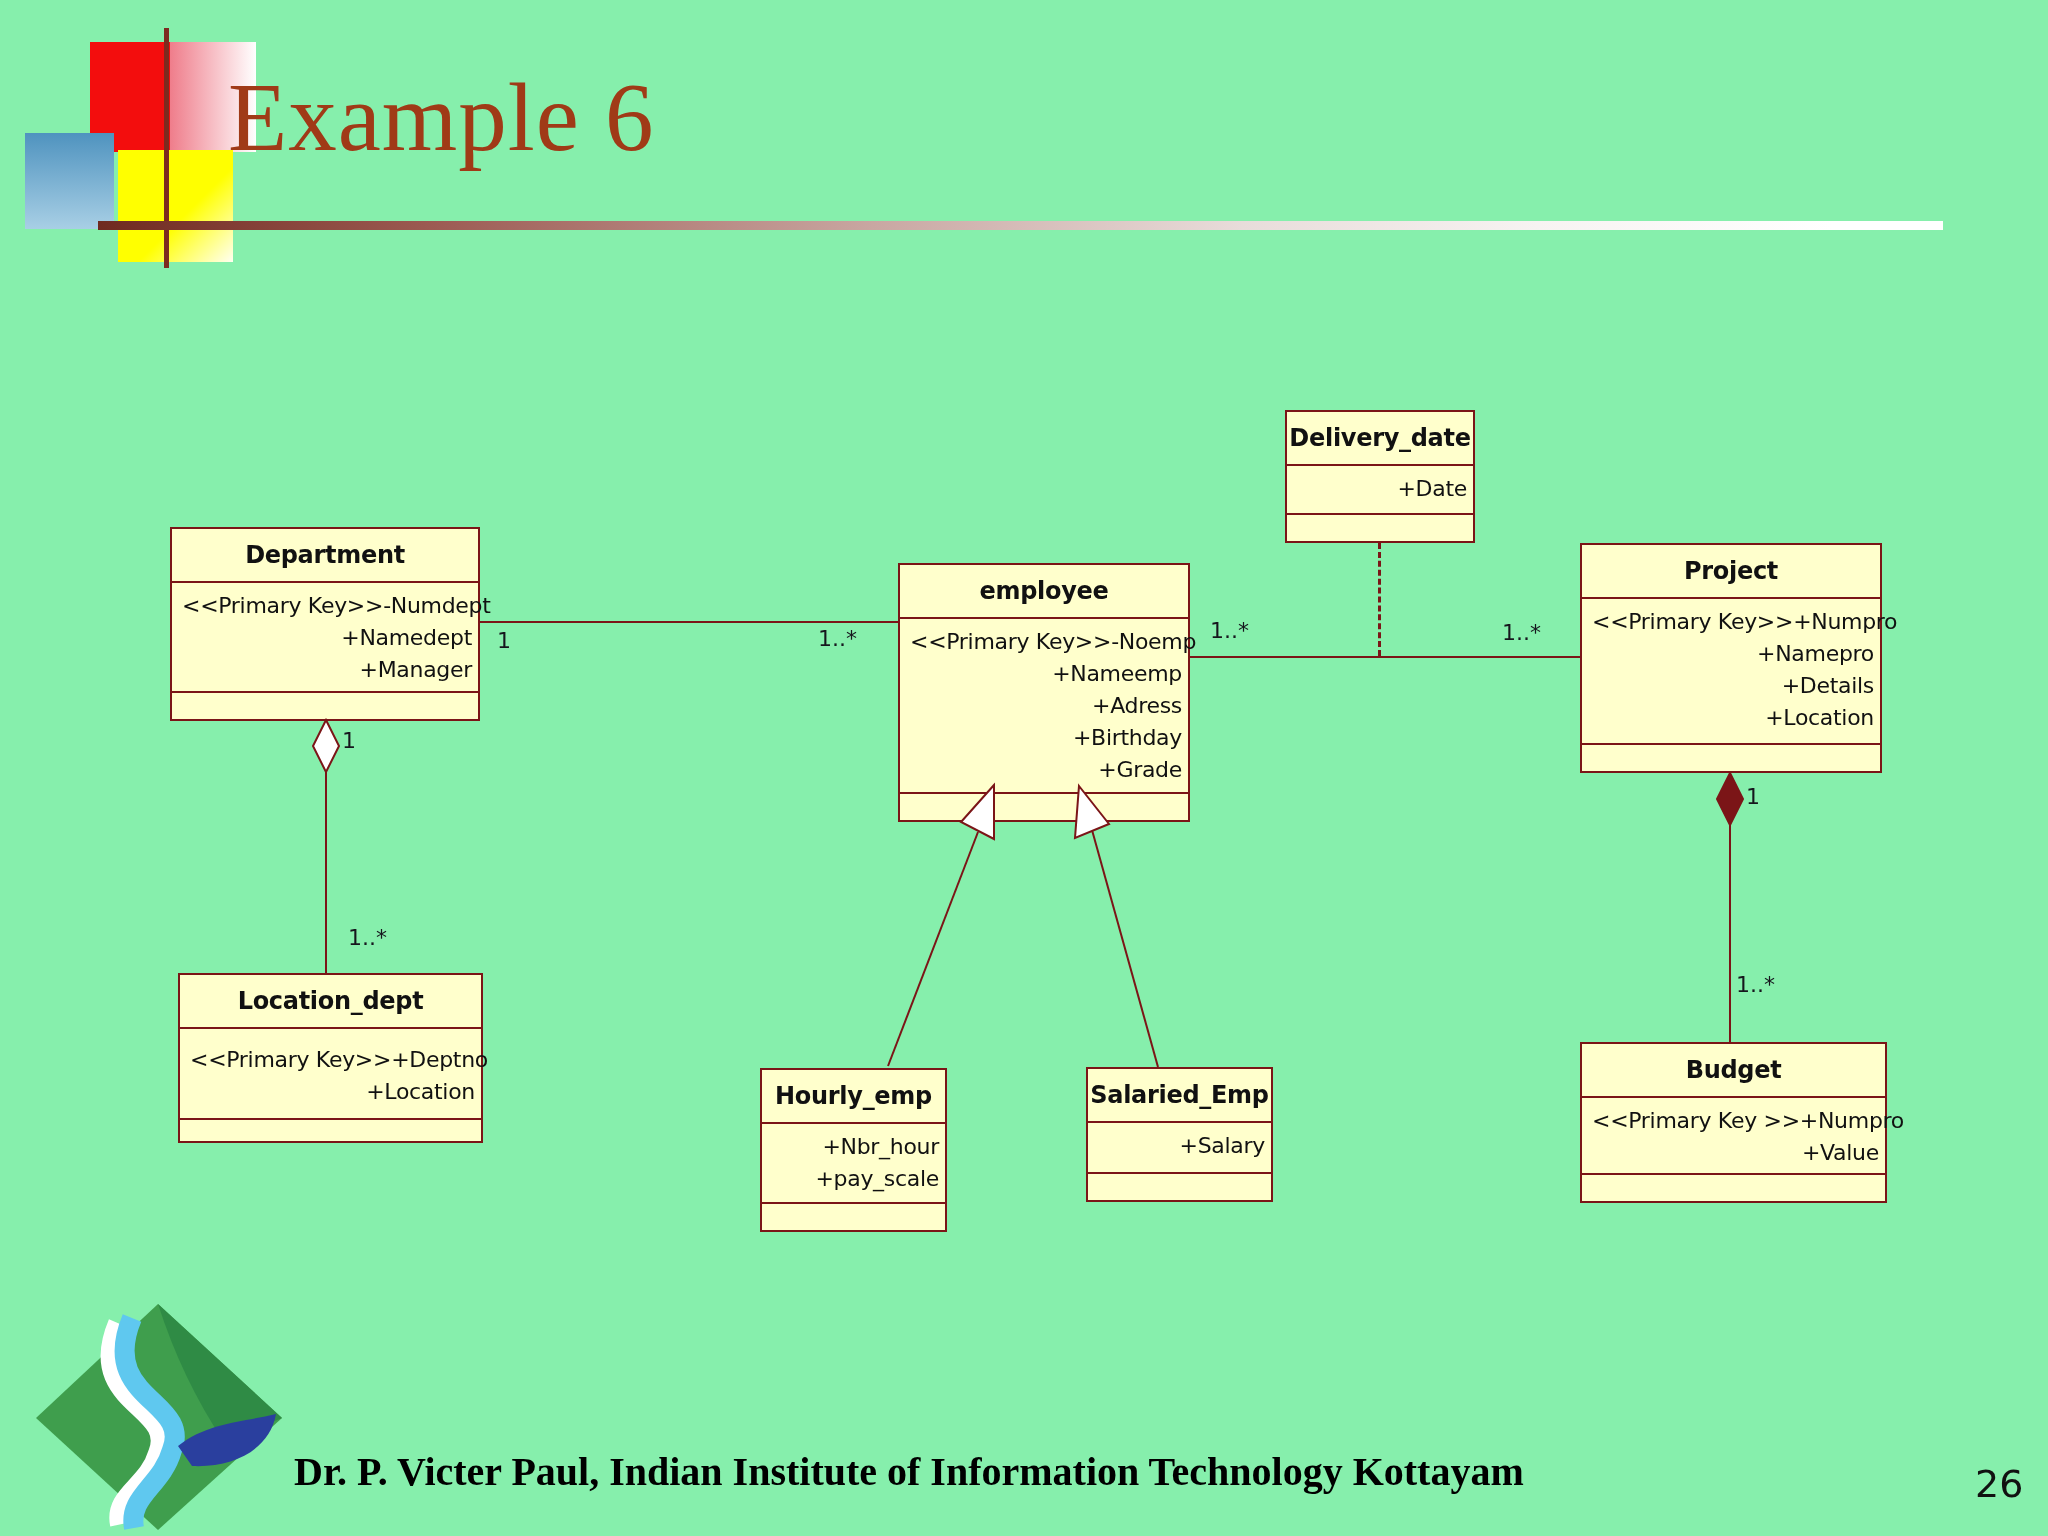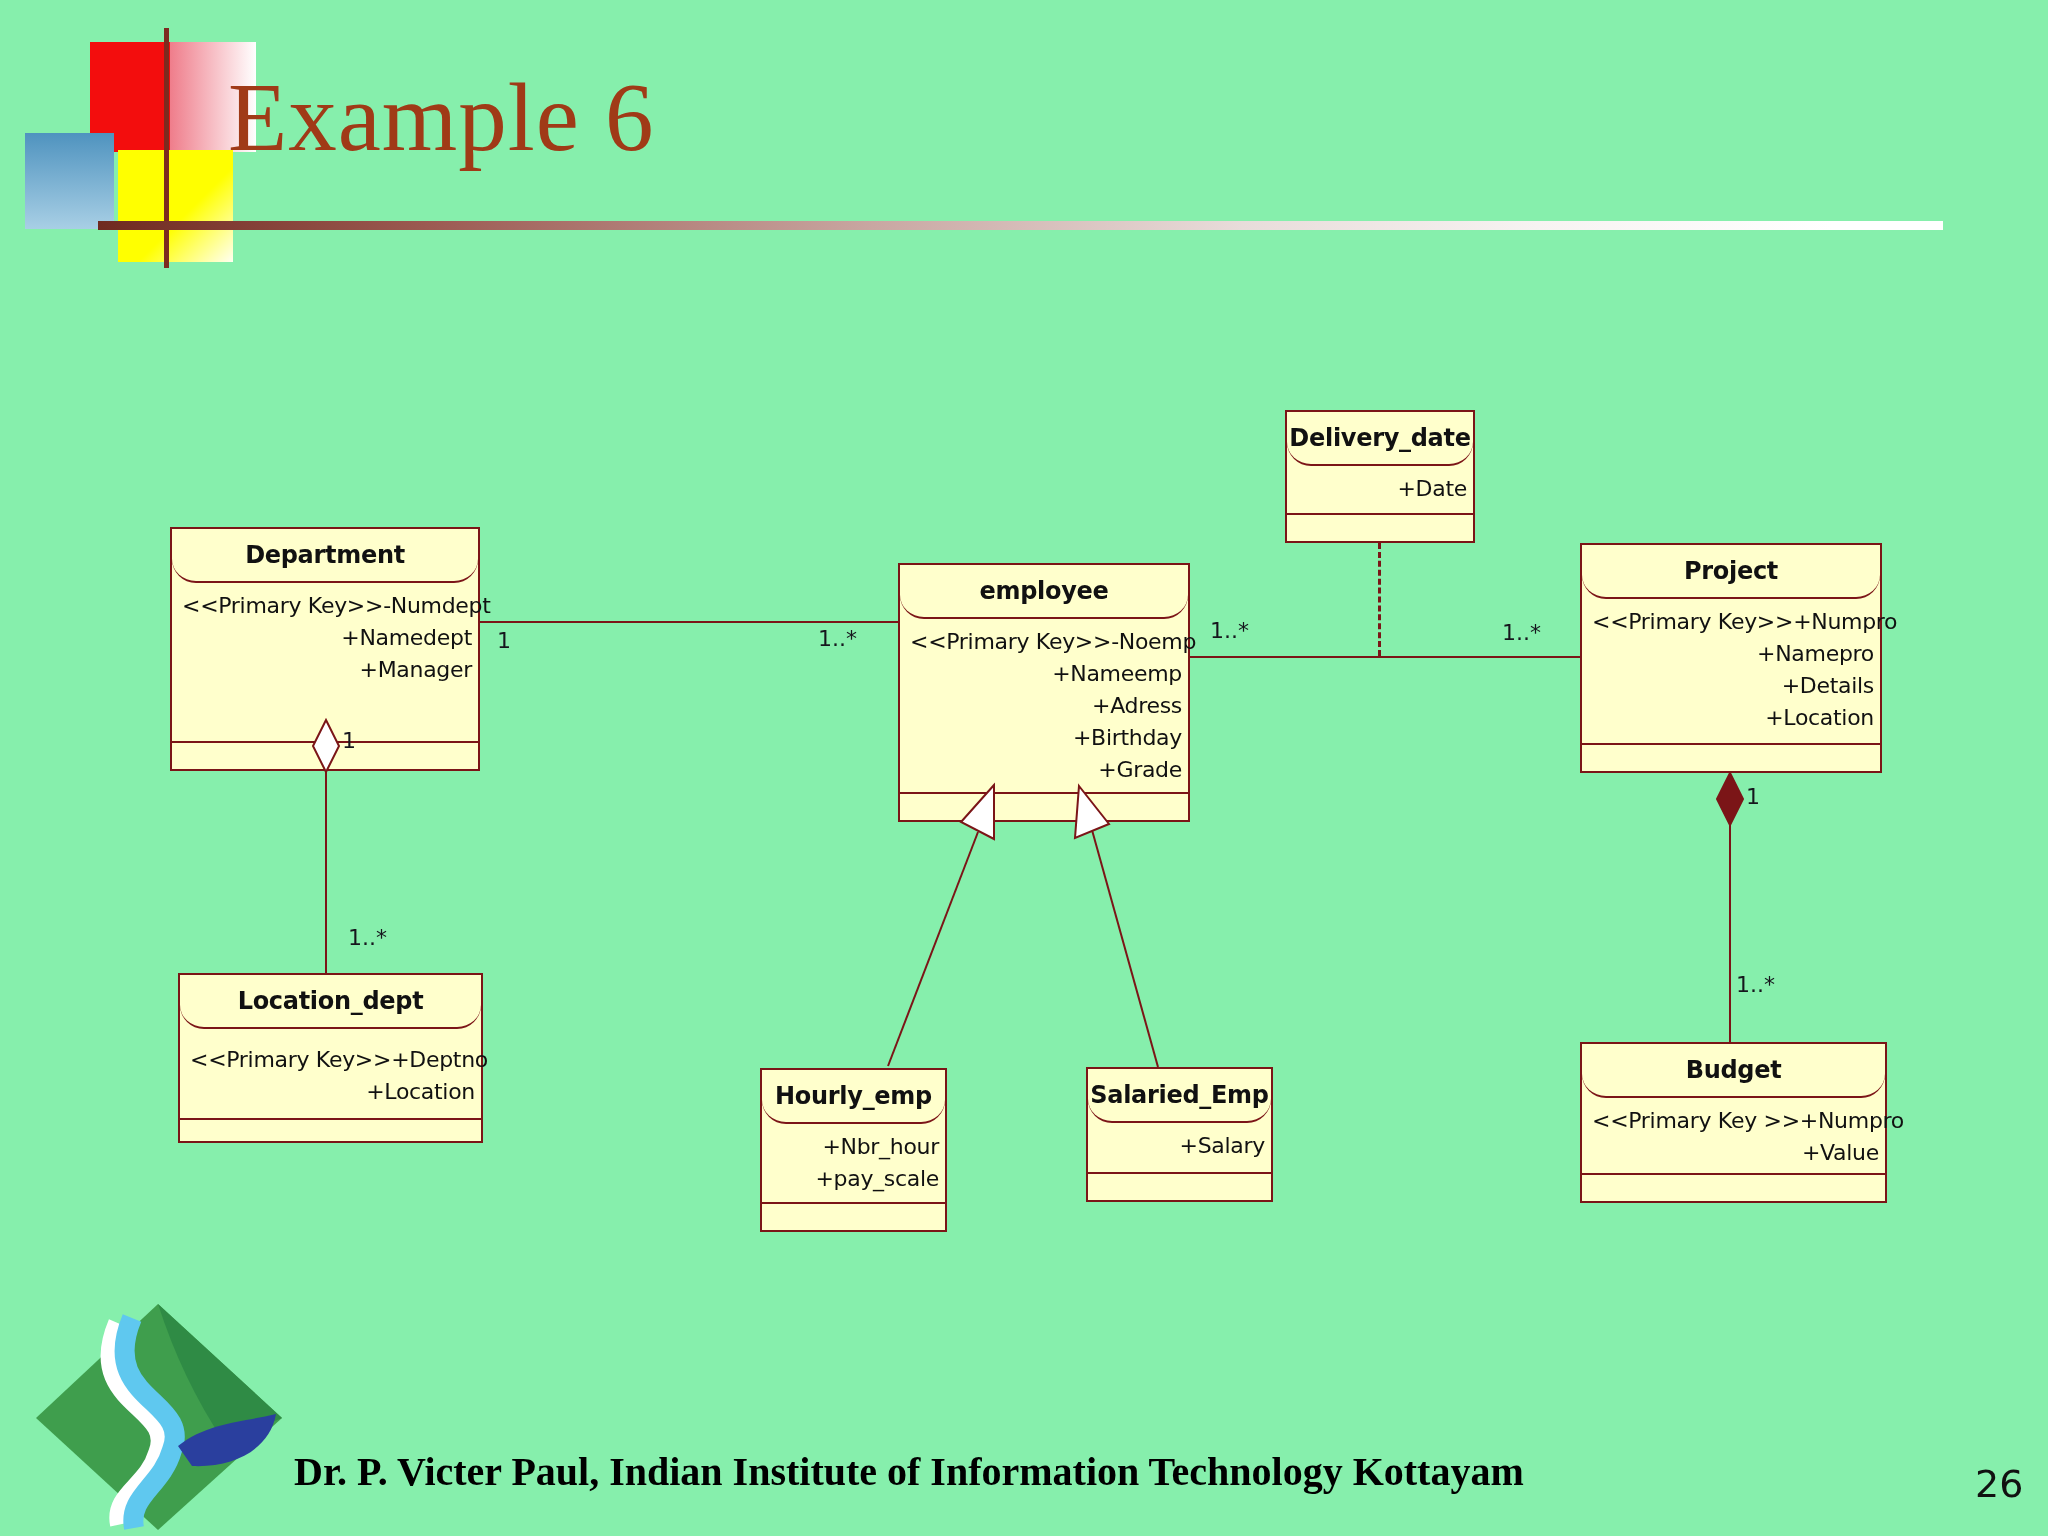--- a/index.html
+++ b/index.html
@@ -15,21 +15,21 @@
   #vline{position:absolute;left:164px;top:28px;width:5px;height:240px;background:#7d2b1f;}
   #hbar{position:absolute;left:98px;top:221px;width:1845px;height:9px;
         background:linear-gradient(to right,#6f2a20,#9c5a52 18%,#c9a7a2 42%,#e8dcda 62%,#f7f3f2 78%,#ffffff 94%);}
   #page-title{position:absolute;left:228px;top:62px;font-family:"Liberation Serif","DejaVu Serif",serif;
         font-size:97px;color:#a03a17;letter-spacing:1px;}
 
   
   .uml-class{position:absolute;background:#ffffcc;border:2px solid #7b1517;box-sizing:border-box;
              display:flex;flex-direction:column;color:#111;}
   .uml-title{flex:0 0 auto;height:52px;border-bottom:2px solid #7b1517;font-weight:bold;font-size:24px;
-             display:flex;align-items:center;justify-content:center;letter-spacing:-0.3px;border-radius:24px;}
+             display:flex;align-items:center;justify-content:center;letter-spacing:-0.3px;}
   .uml-attrs{flex:1 1 auto;padding:7px 6px 2px 10px;font-size:22px;line-height:32px;letter-spacing:-0.3px;text-align:right;}
   .uml-attr{white-space:nowrap;}
   .uml-methods{flex:0 0 auto;height:26px;border-top:2px solid #7b1517;}
 
   
   .hline,.vline2{position:absolute;background:#7b1517;}
   .mult{position:absolute;font-size:22px;color:#16161d;letter-spacing:0;}
   #dash-delivery{position:absolute;left:1378px;top:543px;height:113px;width:0;border-left:3px dashed #7b1517;}
   #conn-svg{position:absolute;left:0;top:0;pointer-events:none;}
 
@@ -45,21 +45,21 @@
 <div id="slide">
 
   <div class="sq" id="sq-red"></div>
   <div class="sq" id="sq-pink"></div>
   <div class="sq" id="sq-blue"></div>
   <div class="sq" id="sq-yellow"></div>
   <div id="vline"></div>
   <div id="hbar"></div>
   <div id="page-title">Example 6</div>
 
-  <div class="uml-class" style="left:170px;top:527px;width:310px;height:244px;">
+  <div class="uml-class" style="left:170px;top:527px;width:310px;height:194px;">
     <div class="uml-title">Department</div>
     <div class="uml-attrs">
       <div class="uml-attr">&lt;&lt;Primary Key&gt;&gt;-Numdept</div>
       <div class="uml-attr">+Namedept</div>
       <div class="uml-attr">+Manager</div>
     </div>
     <div class="uml-methods"></div>
   </div>
 
   <div class="uml-class" style="left:898px;top:523px;width:292px;height:259px;margin-top:40px;">

